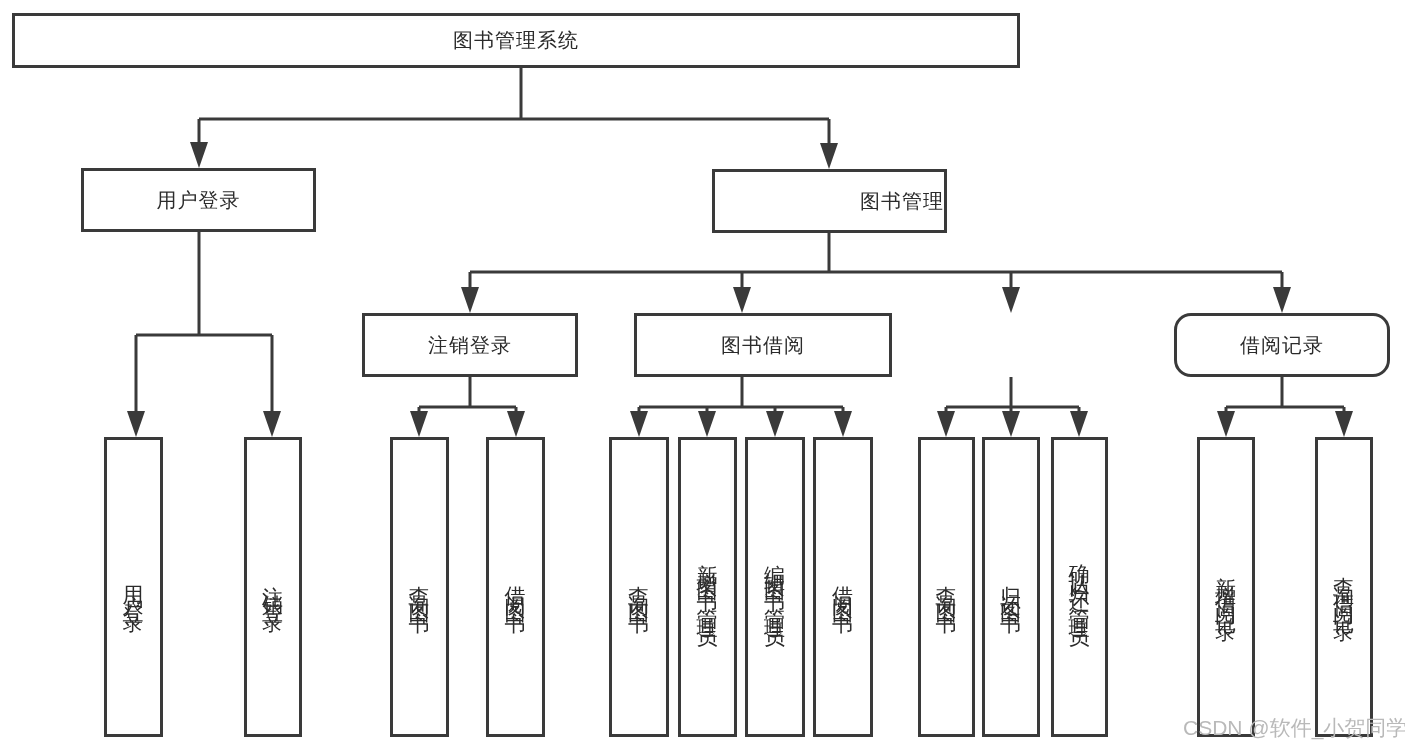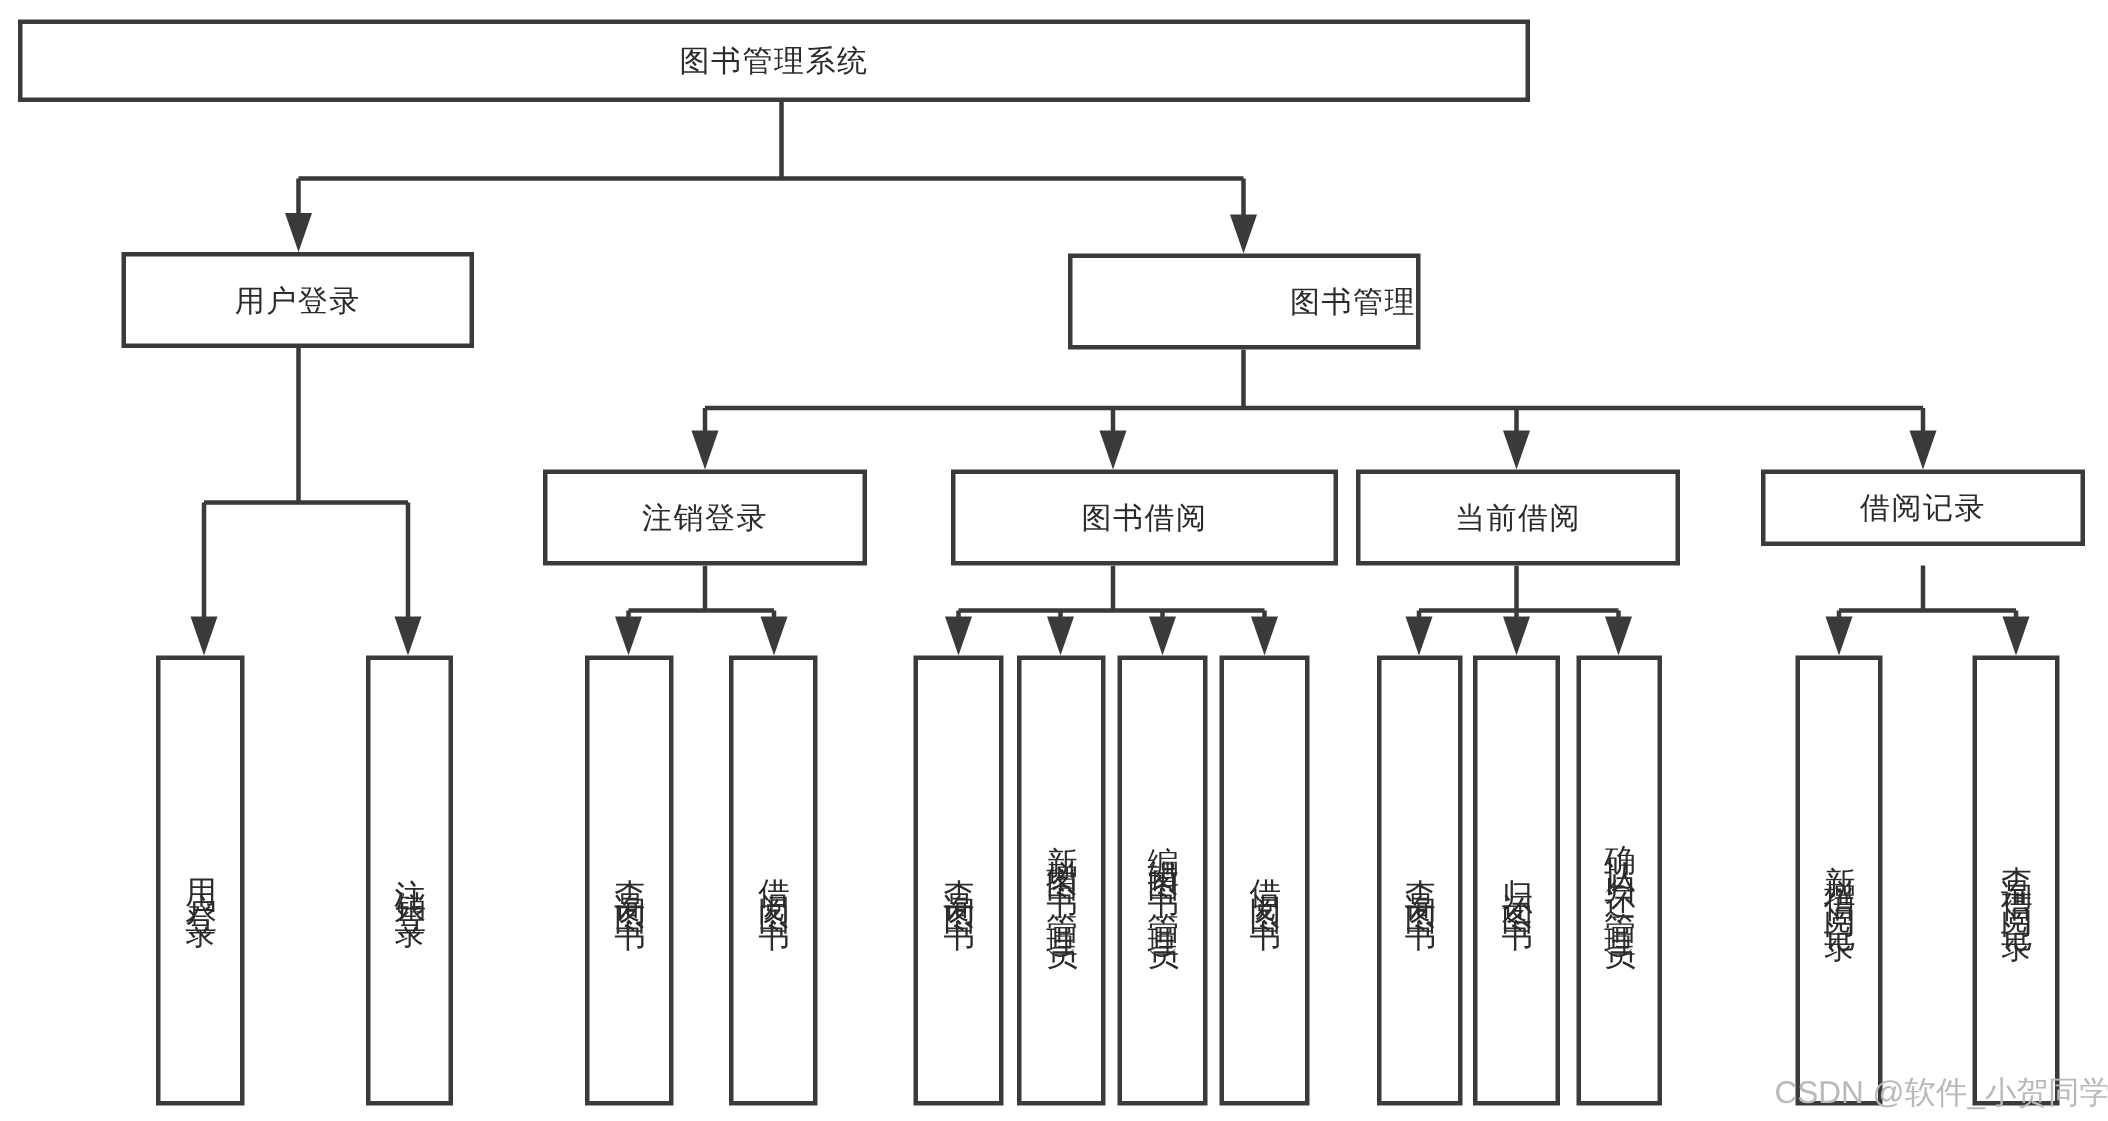--- a/index.html
+++ b/index.html
@@ -116,24 +116,21 @@
   <div class="node hbox" style="left:712px; top:169px; width:235px; height:64px;justify-content:flex-end;">
     <span>图书管理</span>
   </div>
 
   <div class="node hbox" style="left:362px; top:313px; width:216px; height:64px;">
     <span>注销登录</span>
   </div>
   <div class="node hbox" style="left:634px; top:313px; width:258px; height:64px;">
     <span>图书借阅</span>
   </div>
-  <div class="node hbox" style="left:904px; top:313px; width:216px; height:64px;">
-    <span>当前借阅</span>
-  </div>
-  <div class="node hbox" style="left:1174px; top:313px; width:216px; height:51px;">
+  <div class="node hbox" style="left:1174px; top:313px; width:216px; height:64px;border-radius:17px;">
     <span>借阅记录</span>
   </div>
 
   <div class="node vbox" style="left:104px; top:437px; width:59px; height:300px;">
     <span>用户登录</span>
   </div>
   <div class="node vbox" style="left:244px; top:437px; width:58px; height:300px;">
     <span>注销登录</span>
   </div>
 

